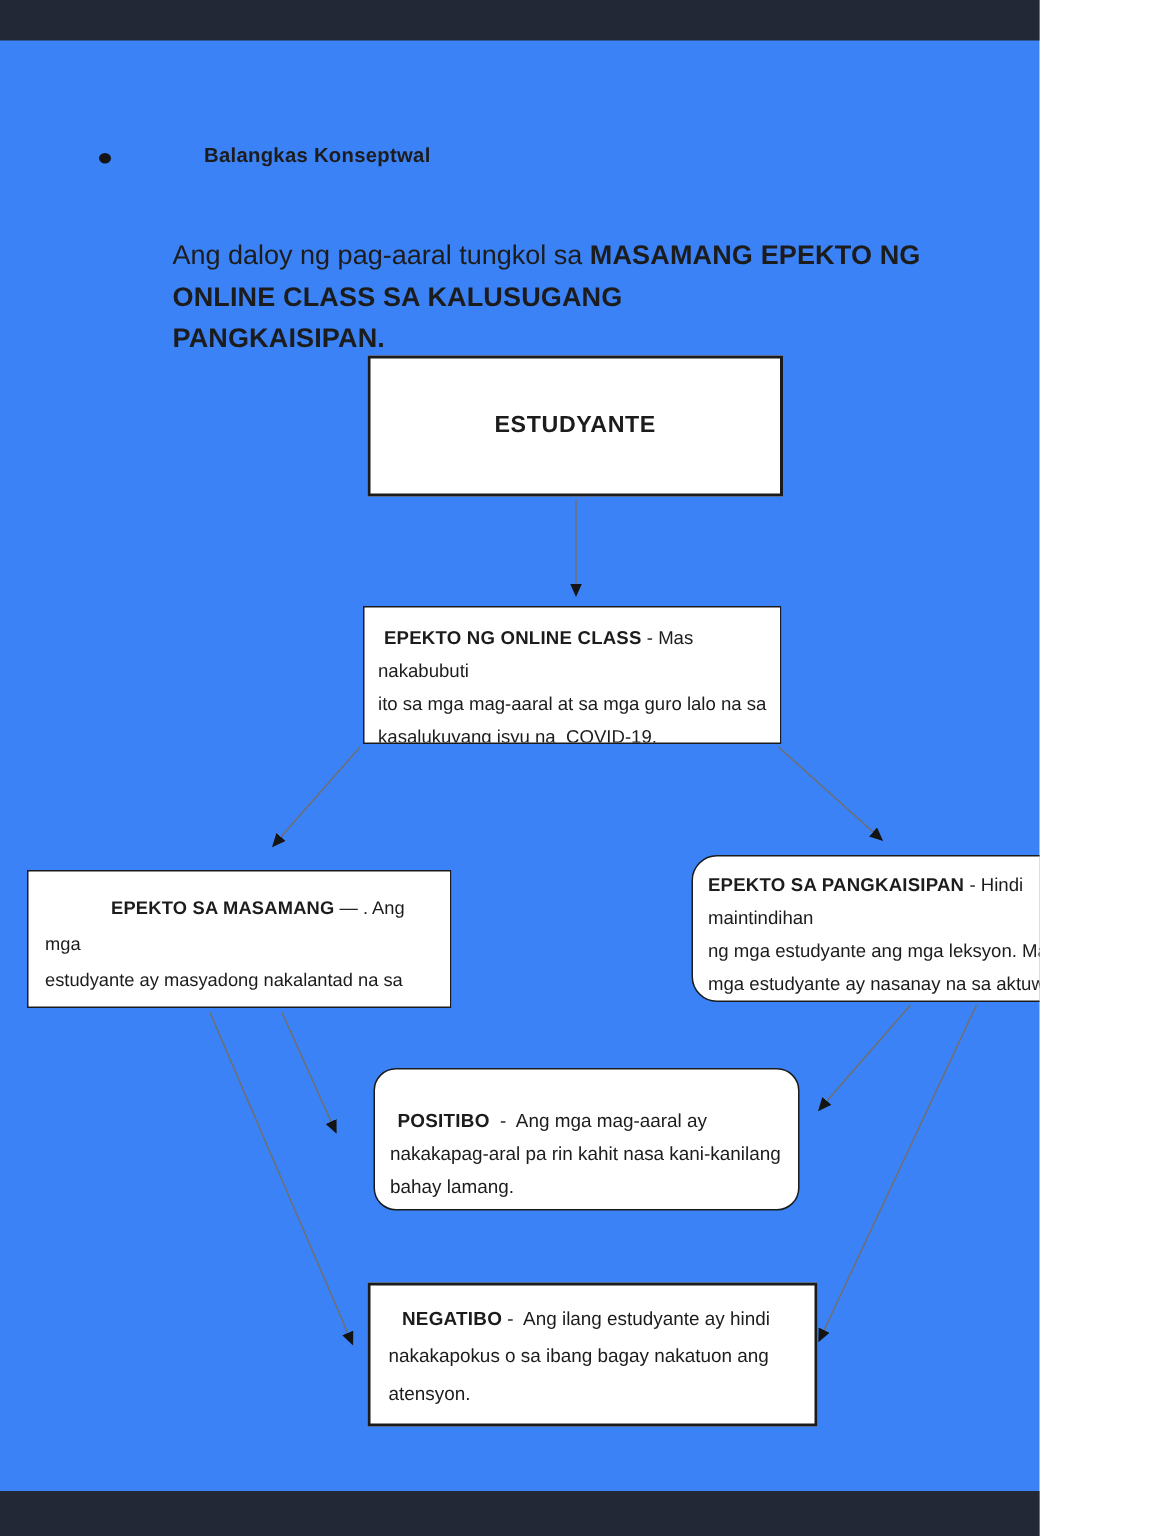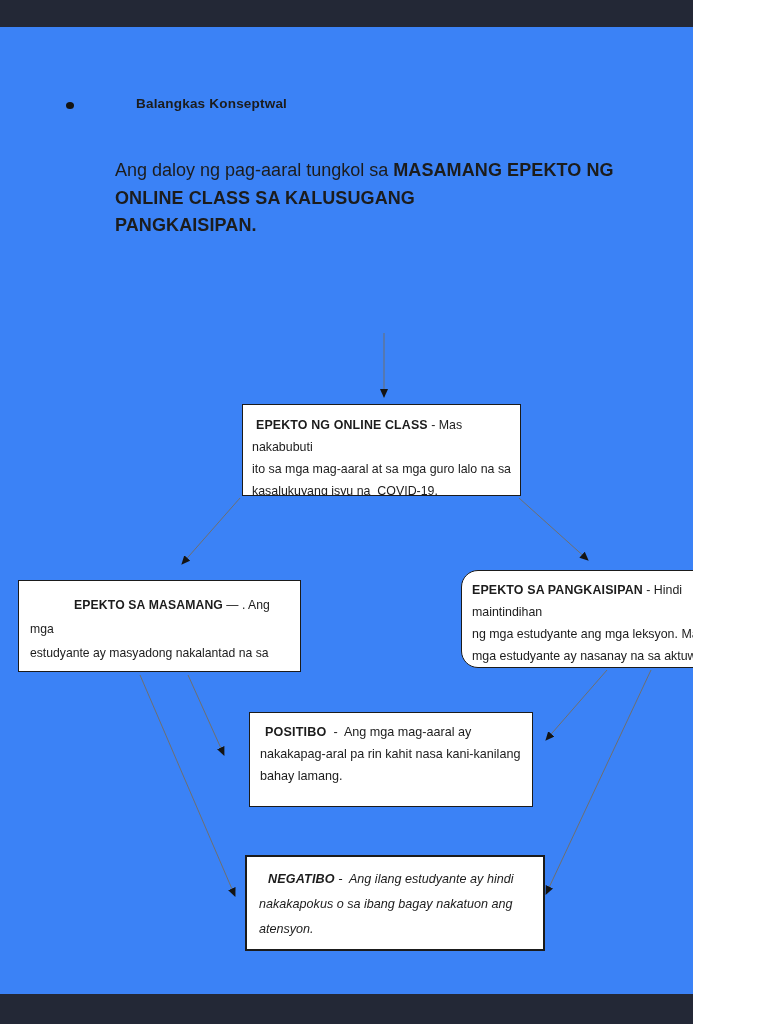--- a/index.html
+++ b/index.html
@@ -34,25 +34,25 @@
   .node-online p { text-indent: 4px; }
 
   .node-katawan { left: 18px; top: 580px; width: 283px; height: 92px;
                   padding: 12px 10px 0 11px; font-size: 12.2px; line-height: 24px; }
   .node-katawan p { text-indent: 44px; }
 
   .node-pangkaisipan { left: 461px; top: 570px; width: 290px; height: 98px;
                        padding: 8px 9px 0 10px; font-size: 12.4px; line-height: 22px; border-radius: 17px; }
 
   .node-positibo { left: 249px; top: 712px; width: 284px; height: 95px;
-                   padding: 8px 9px 0 10px; font-size: 12.6px; line-height: 22px; }
+                   padding: 23px 9px 0 10px; font-size: 12.6px; line-height: 22px; border-radius: 15px; }
   .node-positibo p { text-indent: 5px; }
 
   .node-negatibo { left: 245px; top: 855px; width: 300px; height: 96px;
-                   border-width: 2px; padding: 10px 10px 0 12px; font-size: 12.6px; line-height: 25px; font-style: italic; }
+                   border-width: 2px; padding: 10px 10px 0 12px; font-size: 12.6px; line-height: 25px; }
   .node-negatibo p { text-indent: 9px; }
 
   svg.connectors { position: absolute; left: 0; top: 0; pointer-events: none; }
 </style>
 </head>
 <body>
 
 <div class="screen">
 
   <div class="viewer-bar top"></div>
@@ -72,20 +72,23 @@
     </defs>
     <line x1="384" y1="333" x2="384" y2="397" stroke="#6f6f6f" stroke-width="1" marker-end="url(#ah)"></line>
     <line x1="240" y1="498" x2="182" y2="564" stroke="#6f6f6f" stroke-width="1" marker-end="url(#ah)"></line>
     <line x1="519" y1="498" x2="588" y2="560" stroke="#6f6f6f" stroke-width="1" marker-end="url(#ah)"></line>
     <line x1="188" y1="675" x2="224" y2="755" stroke="#6f6f6f" stroke-width="1" marker-end="url(#ah)"></line>
     <line x1="140" y1="675" x2="235" y2="896" stroke="#6f6f6f" stroke-width="1" marker-end="url(#ah)"></line>
     <line x1="607" y1="670" x2="546" y2="740" stroke="#6f6f6f" stroke-width="1" marker-end="url(#ah)"></line>
     <line x1="651" y1="670" x2="546" y2="894" stroke="#6f6f6f" stroke-width="1" marker-end="url(#ah)"></line>
   </svg>
 
+  <div class="node node-estudyante">
+    <span class="big-title">ESTUDYANTE</span>
+  </div>
 
   <div class="node node-online">
     <p><b>EPEKTO NG ONLINE CLASS</b><span> - Mas nakabubuti
 ito sa mga mag-aaral at sa mga guro lalo na sa
 kasalukuyang isyu na  COVID-19.</span></p>
   </div>
 
   <div class="node node-katawan">
     <p><b>EPEKTO SA MASAMANG</b><span> — . Ang mga
 estudyante ay masyadong nakalantad na sa mga

